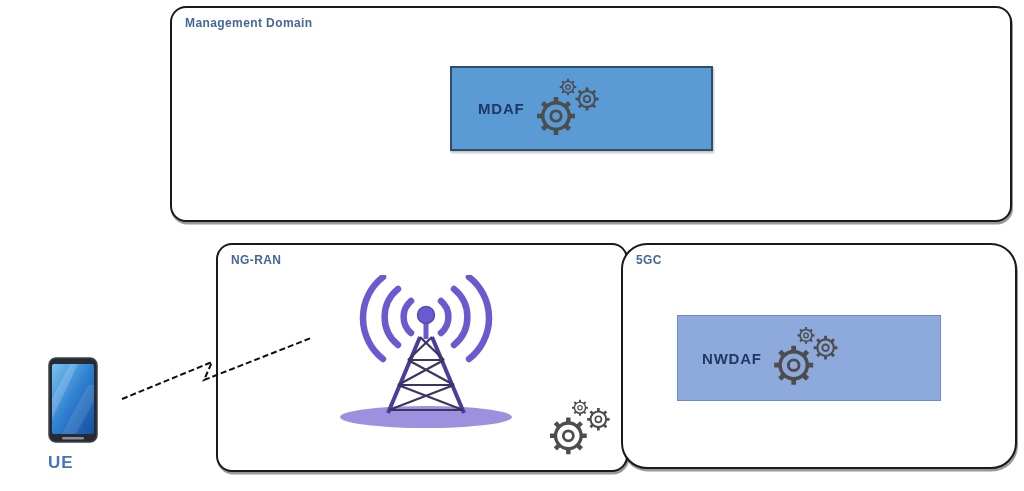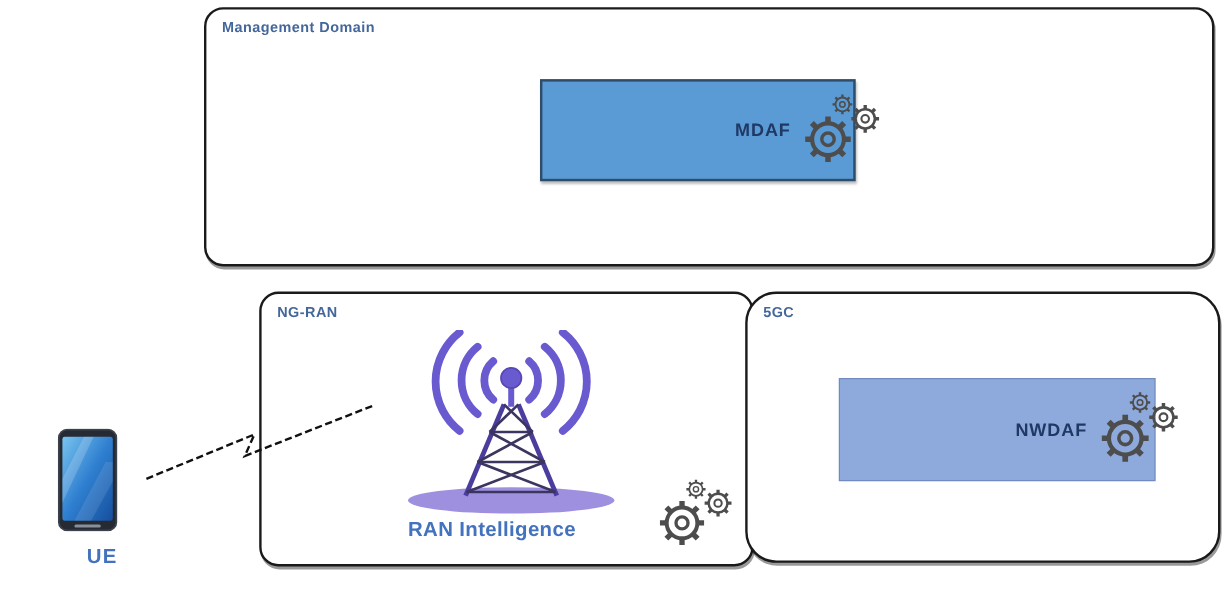--- a/index.html
+++ b/index.html
@@ -22,21 +22,21 @@
 
   .container-label{
     position:absolute;top:8px;left:13px;
     font-size:12px;font-weight:bold;letter-spacing:.4px;
     color:var(--box-label-blue,#44679B);
     white-space:nowrap;
   }
 
   
   .node-box{
-    position:absolute;display:flex;align-items:center;justify-content:flex-end;
+    position:absolute;display:flex;align-items:center;justify-content:flex-start;
   }
   .node-mdaf{
     left:448px;top:64px;width:259px;height:81px;
     background:var(--mdaf-fill,#5B9BD5);
     border:2px solid var(--mdaf-border,#2E4D6B);
     box-shadow:1px 2px 2px rgba(0,0,0,.25);
   }
   .node-nwdaf{
     left:692px;top:313px;width:262px;height:84px;
     background:var(--nwdaf-fill,#8EA9DB);
@@ -66,21 +66,21 @@
   .arc{stroke:var(--tower-purple,#6A5AD0);stroke-width:6.5;fill:none;stroke-linecap:round;}
   .rail{stroke:var(--tower-rail,#4A3D9E);stroke-width:4;fill:none;}
   .brace{stroke:var(--tower-dark,#3C3560);stroke-width:2.2;fill:none;}
   .mast{stroke:var(--tower-purple,#6A5AD0);stroke-width:5;}
   .ball{fill:var(--tower-purple,#6A5AD0);stroke:#5748b5;stroke-width:1.5;}
   .base{fill:var(--tower-base,#9384DC);opacity:.9;}
 
   
   .ue-wrap{position:absolute;left:48px;top:357px;width:50px;}
   .ue-label{
-    margin-top:6px;text-align:right;
+    margin-top:6px;text-align:left;
     font-size:17px;font-weight:bold;letter-spacing:1px;
     color:var(--bright-label-blue,#4372BE);
   }
 
   
   .link-overlay{position:absolute;inset:0;pointer-events:none;}
   .link-line{
     stroke:var(--link-line,#111111);stroke-width:2;
     stroke-dasharray:6 3;fill:none;
     stroke-linejoin:miter;
@@ -154,29 +154,28 @@
       <circle class="ball" cx="88" cy="40" r="8.5"></circle>
 
       <path class="arc" d="M 73 26 A 21 21 0 0 0 73 58"></path>
       <path class="arc" d="M 60 14 A 36 36 0 0 0 60 70"></path>
       <path class="arc" d="M 45 2  A 52 52 0 0 0 45 84"></path>
       <path class="arc" d="M 103 26 A 21 21 0 0 1 103 58"></path>
       <path class="arc" d="M 116 14 A 36 36 0 0 1 116 70"></path>
       <path class="arc" d="M 131 2  A 52 52 0 0 1 131 84"></path>
     </svg>
 
-    <div class="ran-int-label">RAN Intelligence</div>
     <svg class="gears ngran-gears" width="86" height="62" viewBox="0 0 72 64">
         <use href="#gear-cluster"></use>
       </svg>
   </div>
 
   <div class="container-box box-5gc">
     <div class="container-label">5GC</div>
-    <div class="node-box node-nwdaf" style="left:76px;top:70px;">
+    <div class="node-box node-nwdaf" style="left:54px;top:70px;">
       <div class="node-inner">
         <span class="node-label">NWDAF</span>
         <svg class="gears" width="74" height="66" viewBox="0 0 72 64">
             <use href="#gear-cluster"></use>
           </svg>
       </div>
     </div>
   </div>
 
   <div class="ue-wrap">

